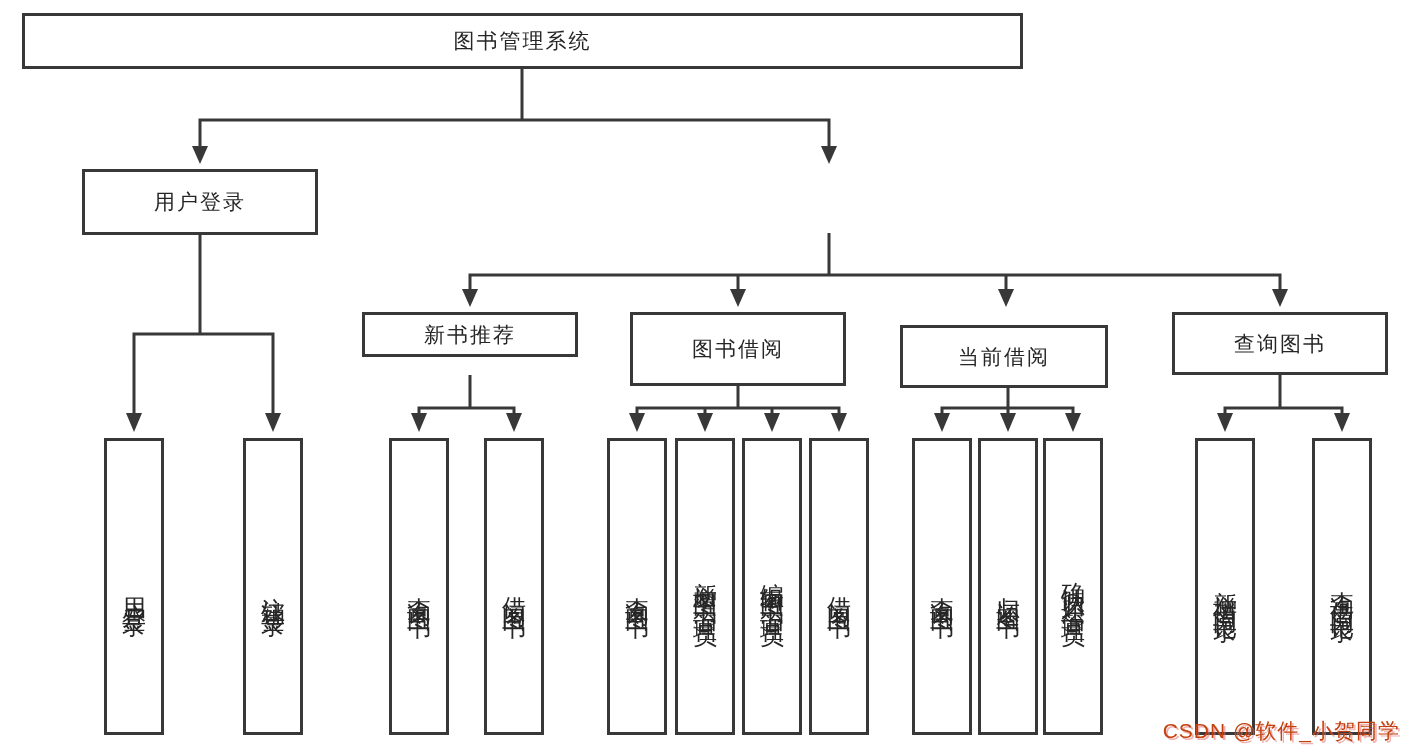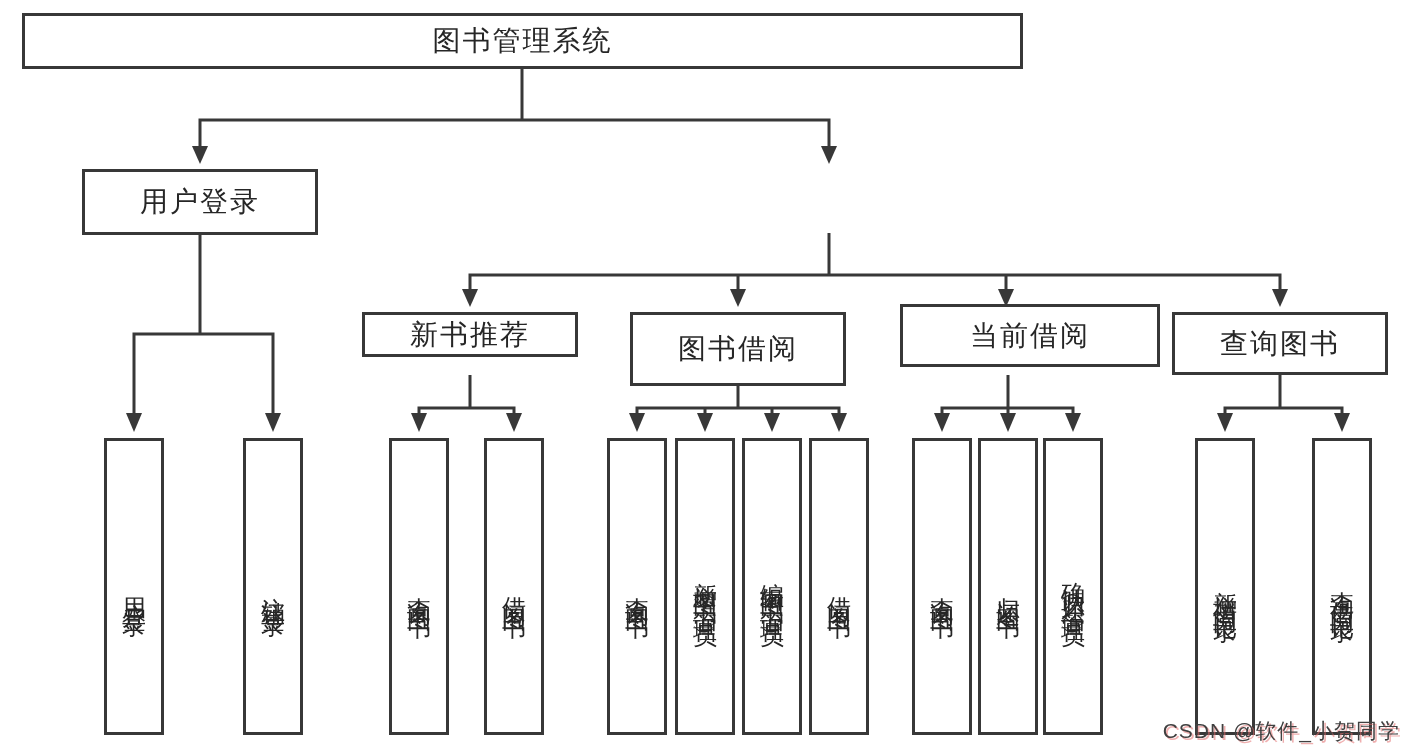--- a/index.html
+++ b/index.html
@@ -22,39 +22,39 @@
     box-sizing: border-box;
     background: #ffffff;
     border: 3px solid #383838;
     display: flex;
     align-items: center;
     justify-content: center;
     color: #262626;
     z-index: 2;
   }
   .node-h {
-    font-size: 28px;
+    font-size: 21px;
     letter-spacing: 2px;
     white-space: nowrap;
   }
   .node-v .vtext {
     writing-mode: vertical-rl;
     text-orientation: mixed;
     font-size: 24px;
     letter-spacing: 6px;
     line-height: 1;
     margin-bottom: -6px;
   }
   .watermark {
     position: absolute;
     right: 5px;
     bottom: 2px;
     font-size: 21px;
     letter-spacing: 1px;
-    color: #404040;
+    color: #c2410c;
     text-shadow: 2px 2px 0 rgba(226, 110, 110, 0.55);
     z-index: 5;
     white-space: nowrap;
   }
 </style>
 </head>
 <body>
 
 <div class="canvas">
 
@@ -98,21 +98,21 @@
   <div class="node node-h" style="left:82px; top:169px; width:236px; height:66px;">
     <span>用户登录</span>
   </div>
 
   <div class="node node-h" style="left:362px; top:312px; width:216px; height:45px;">
     <span>新书推荐</span>
   </div>
   <div class="node node-h" style="left:630px; top:312px; width:216px; height:74px;">
     <span>图书借阅</span>
   </div>
-  <div class="node node-h" style="left:900px; top:304px; width:260px; height:63px;">
+  <div class="node node-h" style="left:900px; top:325px; width:208px; height:63px;">
     <span>当前借阅</span>
   </div>
   <div class="node node-h" style="left:1172px; top:312px; width:216px; height:63px;">
     <span>查询图书</span>
   </div>
 
   <div class="node node-v" style="left:104px; top:438px; width:60px; height:297px;">
     <span class="vtext">用户登录</span>
   </div>
   <div class="node node-v" style="left:243px; top:438px; width:60px; height:297px;">

